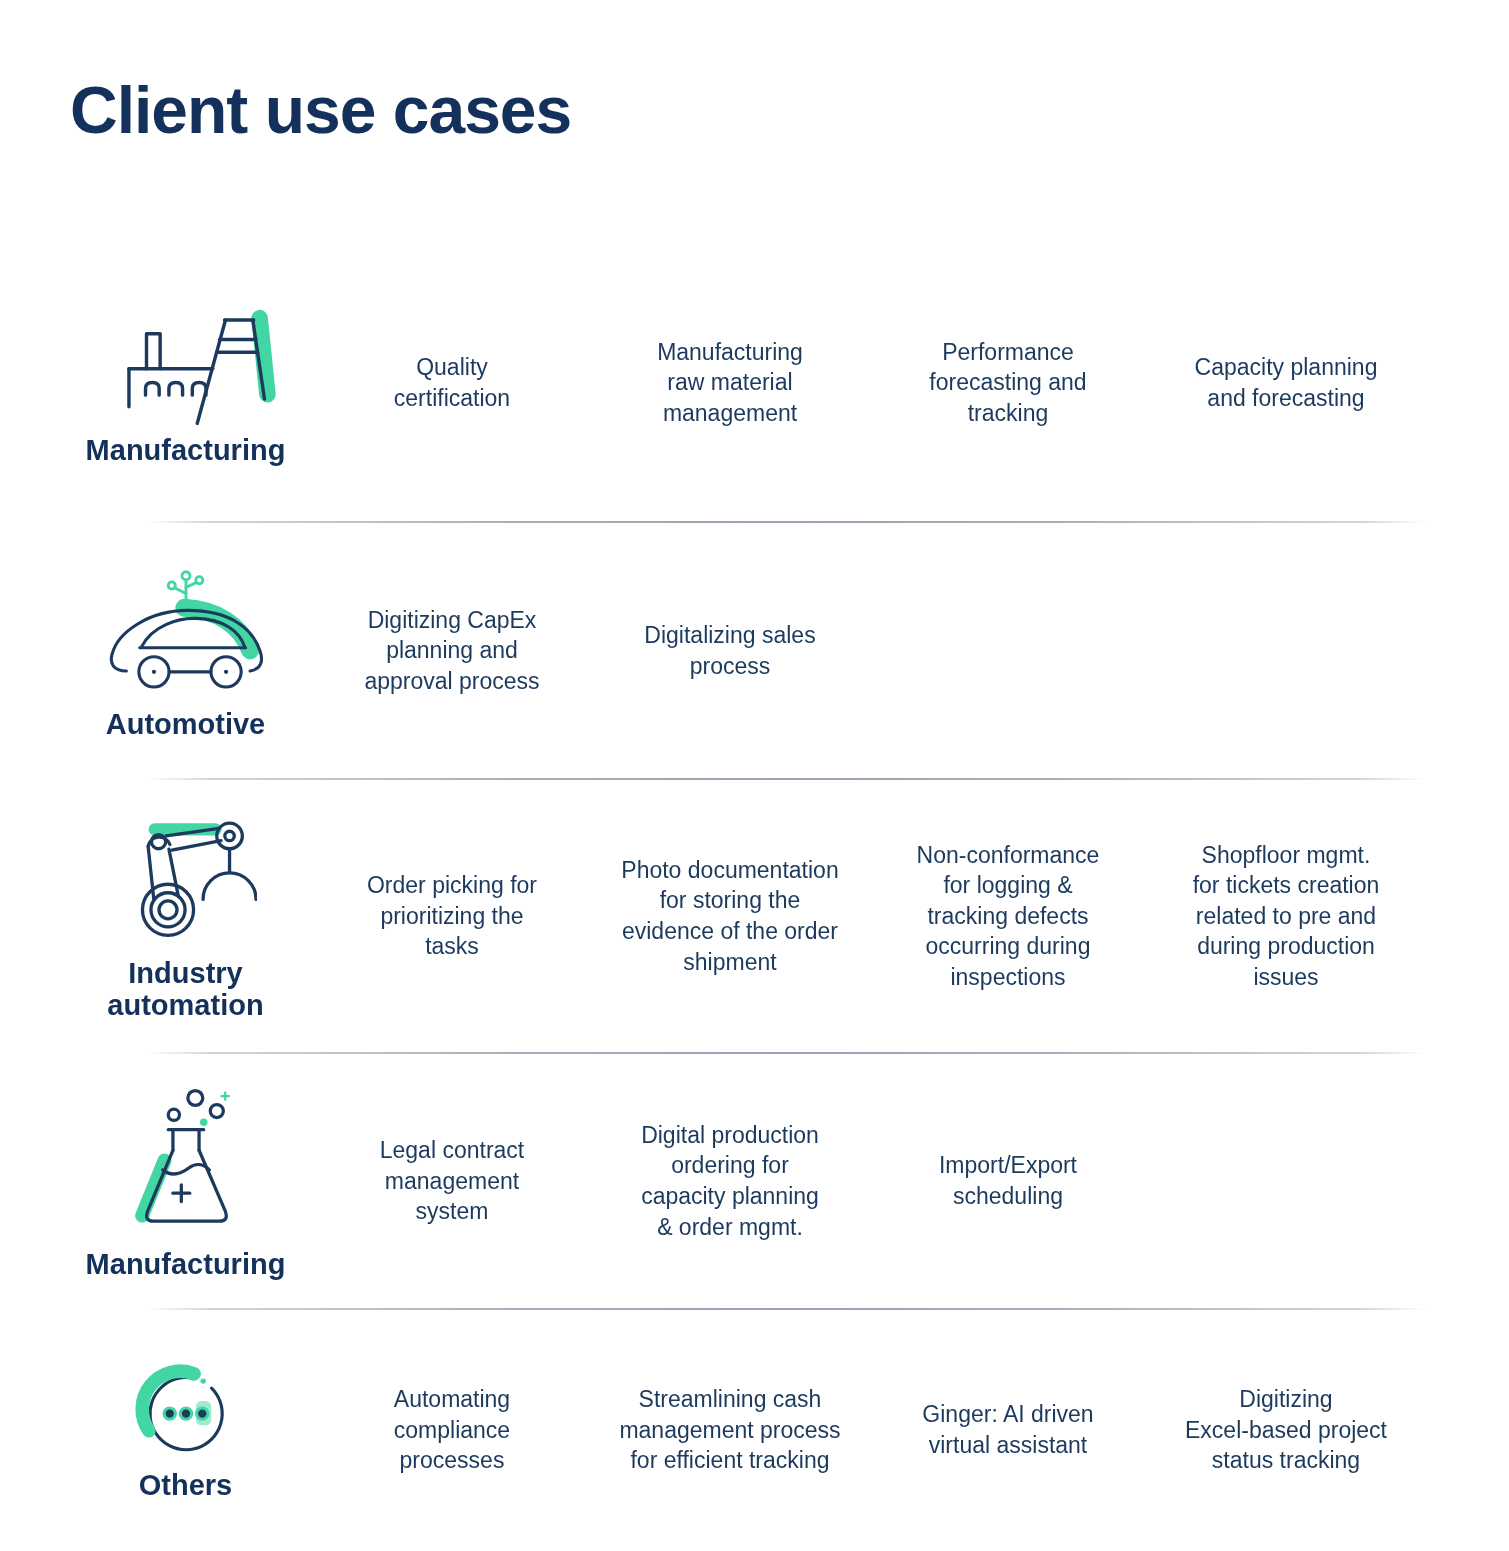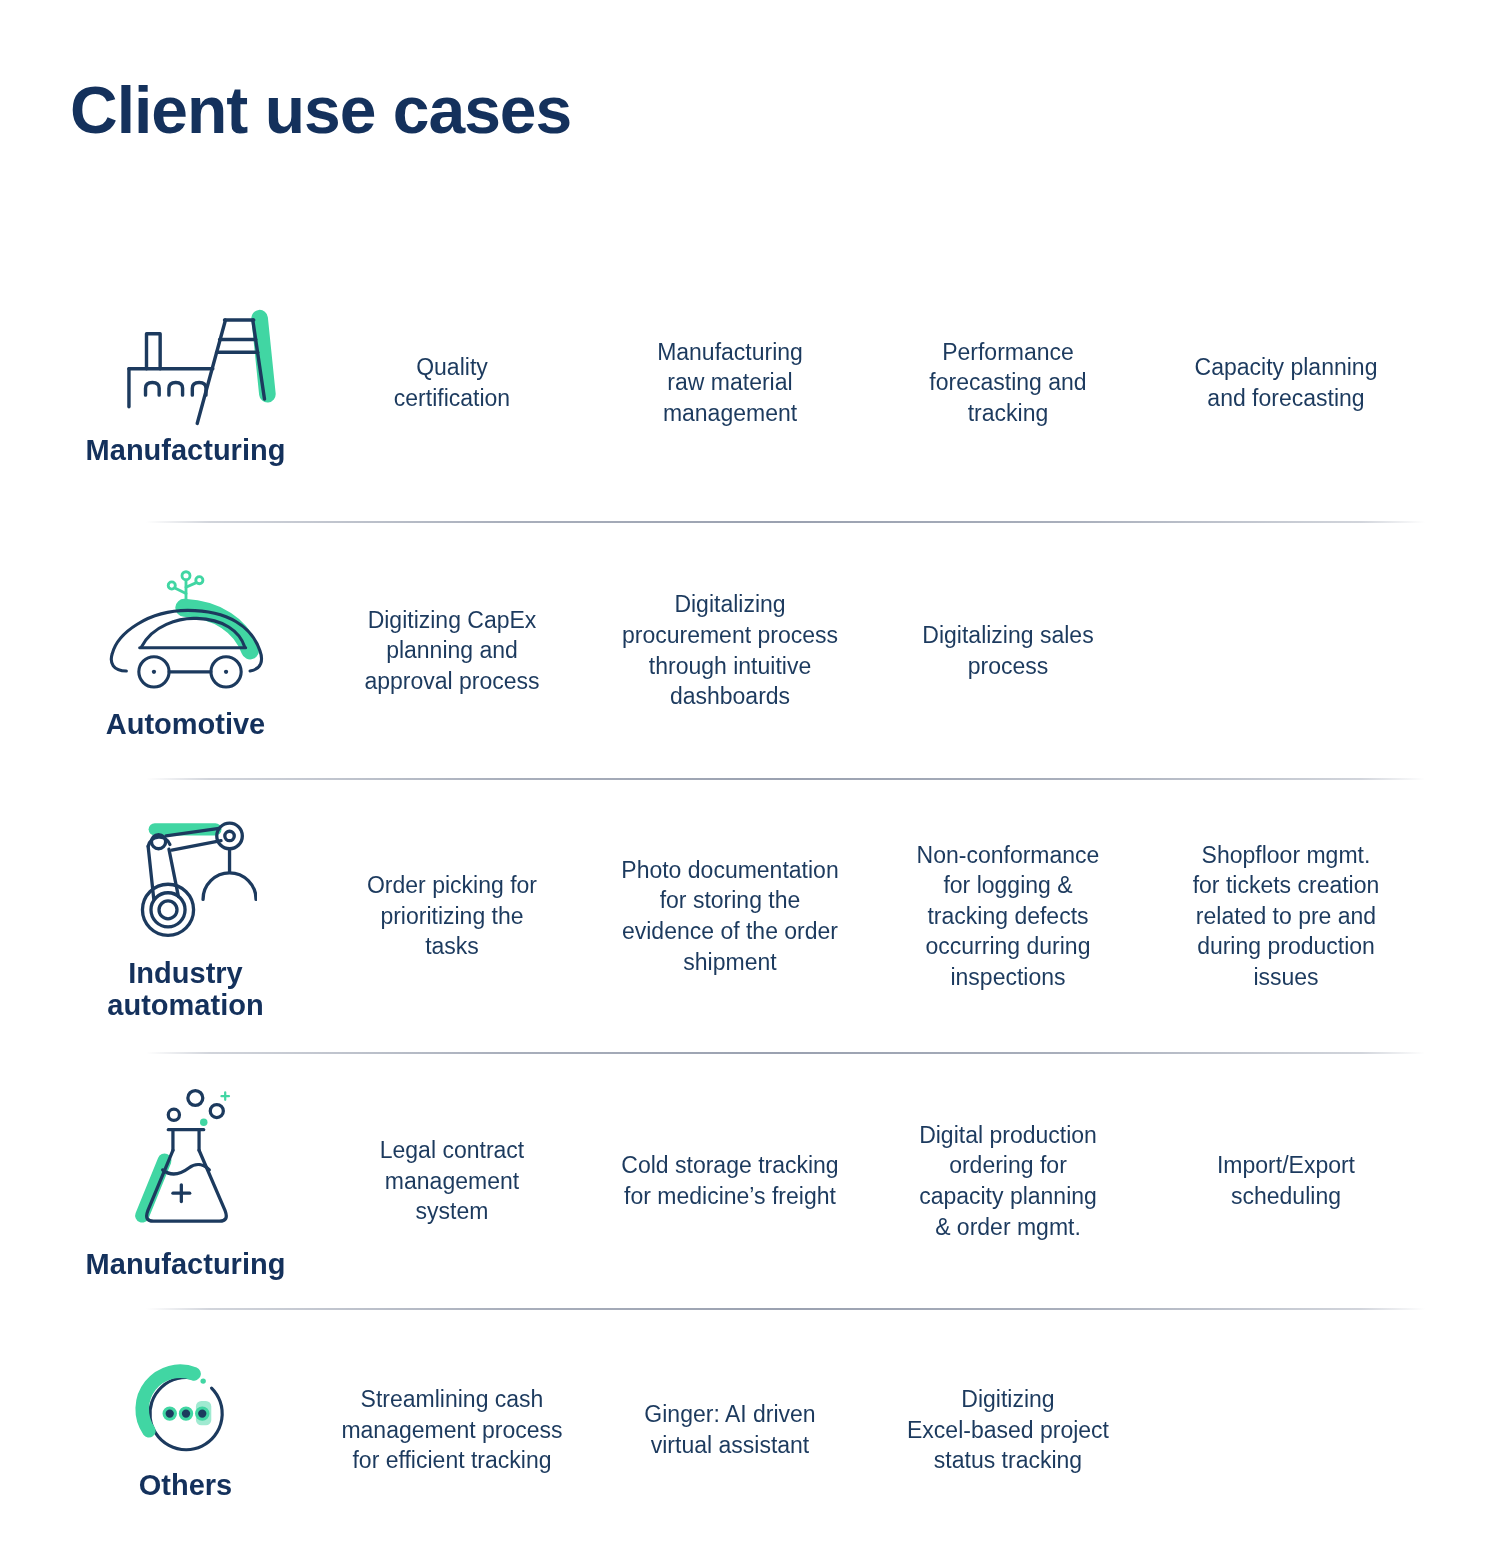--- a/index.html
+++ b/index.html
@@ -122,24 +122,20 @@
             <circle class="ink" cx="145" cy="122" r="17"></circle>
             <circle class="navy-fill" cx="145" cy="122" r="2.4"></circle>
             <path class="ink" d="M81 122 H128"></path>
           </svg>
         </span>
         <div class="rowlabel">Automotive</div>
       </div>
       <div class="cell">Digitizing CapEx
 planning and
 approval process</div>
-      <div class="cell">Digitalizing
-procurement process
-through intuitive
-dashboards</div>
       <div class="cell">Digitalizing sales
 process</div>
     </section>
     <div class="divider"></div>
 
     <section class="row r3">
       <div class="rowhead">
         <span class="icon">
           <svg width="142" height="138" viewBox="0 0 150 145">
             <line class="hl" x1="42" y1="19" x2="106" y2="19" stroke-width="13"></line>
@@ -203,22 +199,20 @@
               <path d="M61 117 H79"></path>
               <path d="M70 108 V126"></path>
             </g>
           </svg>
         </span>
         <div class="rowlabel">Manufacturing</div>
       </div>
       <div class="cell">Legal contract
 management
 system</div>
-      <div class="cell">Cold storage tracking
-for medicine’s freight</div>
       <div class="cell">Digital production
 ordering for
 capacity planning
 &amp; order mgmt.</div>
       <div class="cell">Import/Export
 scheduling</div>
     </section>
     <div class="divider"></div>
 
     <section class="row r5">
@@ -231,20 +225,23 @@
             <circle class="hl-fill" cx="81" cy="24" r="3"></circle>
             <g fill="#1c3a5e" stroke="#41d6a3" stroke-width="3.4">
               <circle cx="44" cy="60" r="6.3"></circle>
               <circle cx="62" cy="60" r="6.3"></circle>
               <circle cx="80" cy="60" r="6.3"></circle>
             </g>
           </svg>
         </span>
         <div class="rowlabel">Others</div>
       </div>
+      <div class="cell">Automating
+compliance
+processes</div>
       <div class="cell">Streamlining cash
 management process
 for efficient tracking</div>
       <div class="cell">Ginger: AI driven
 virtual assistant</div>
       <div class="cell">Digitizing
 Excel-based project
 status tracking</div>
     </section>
 

